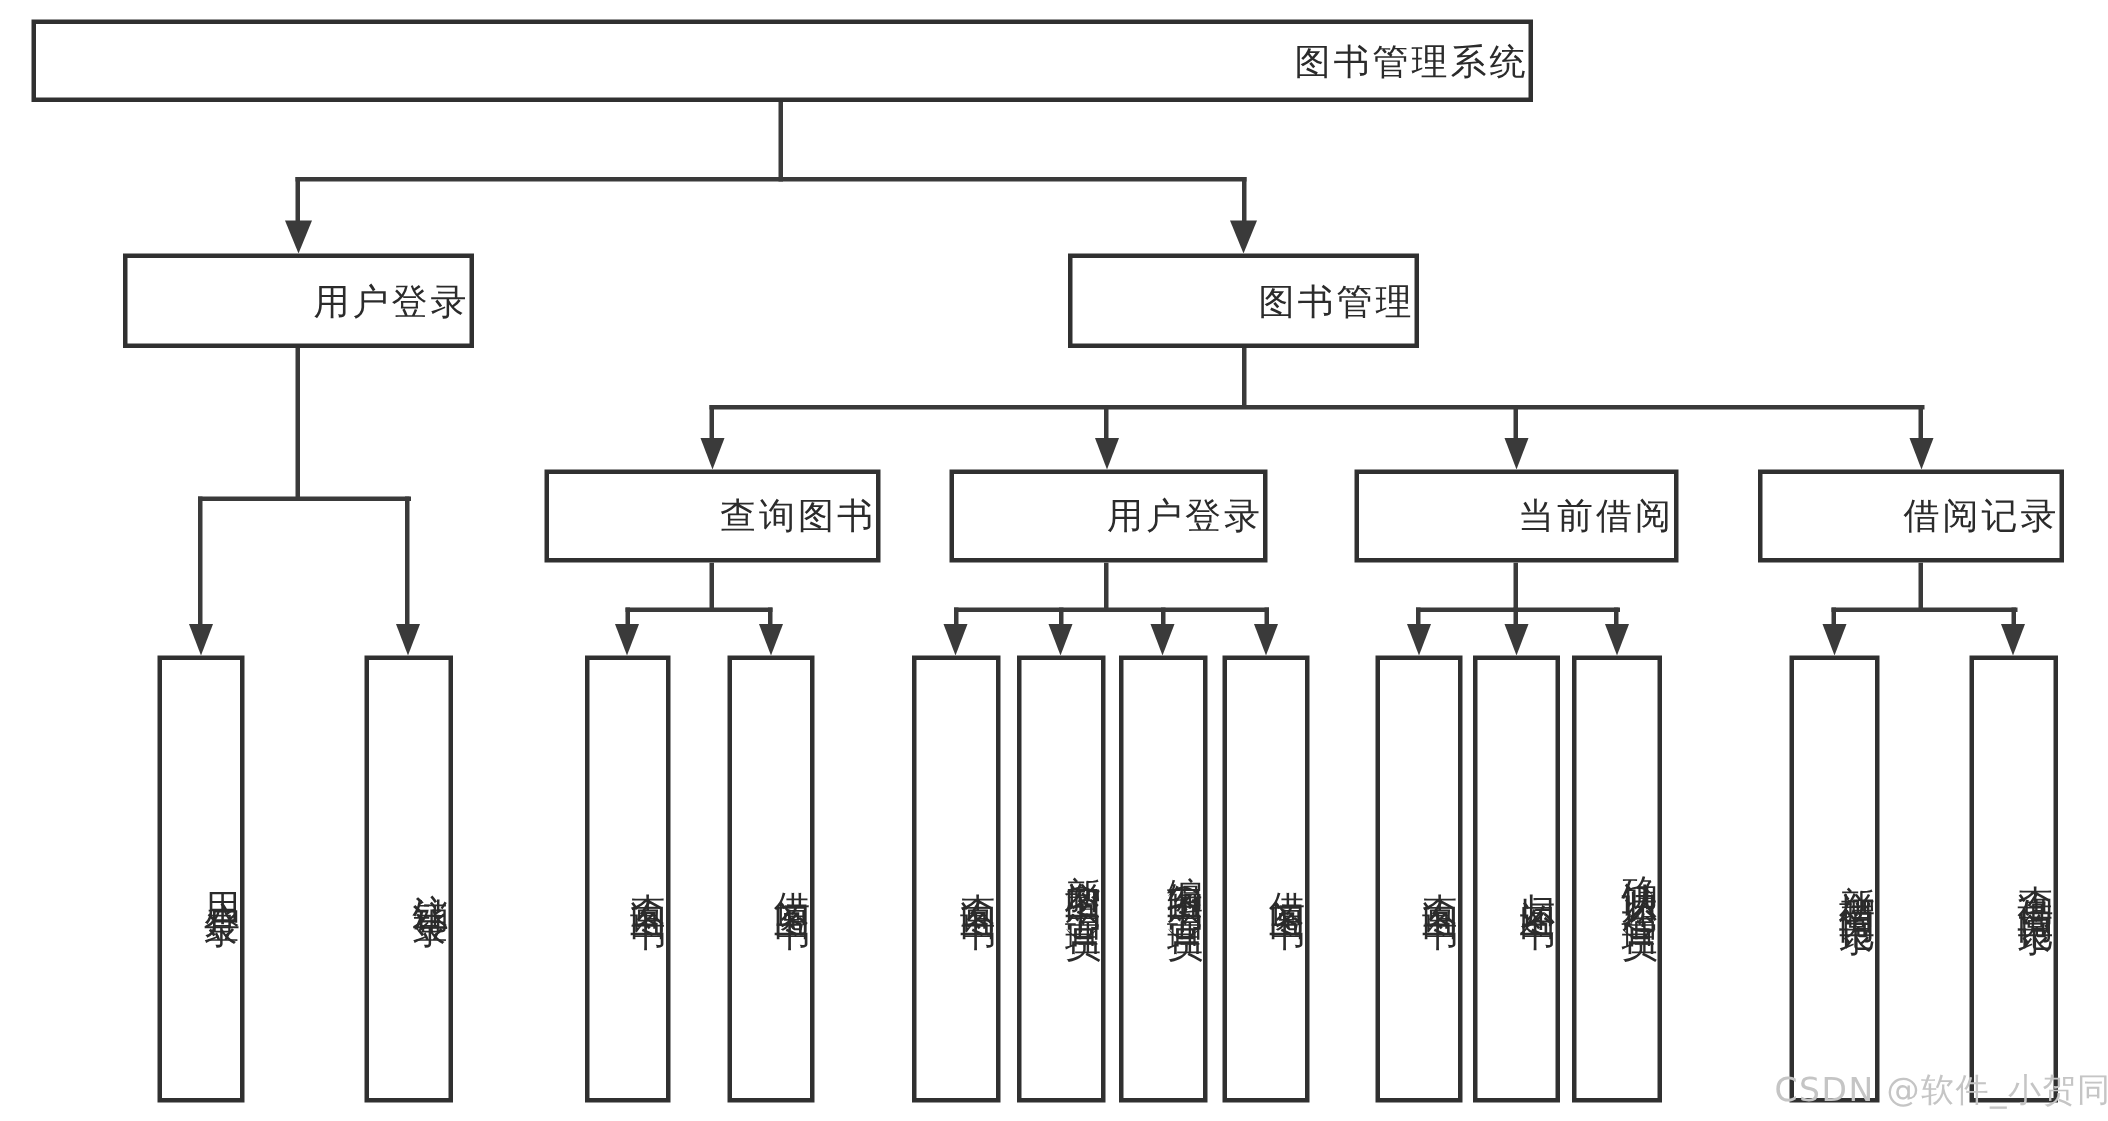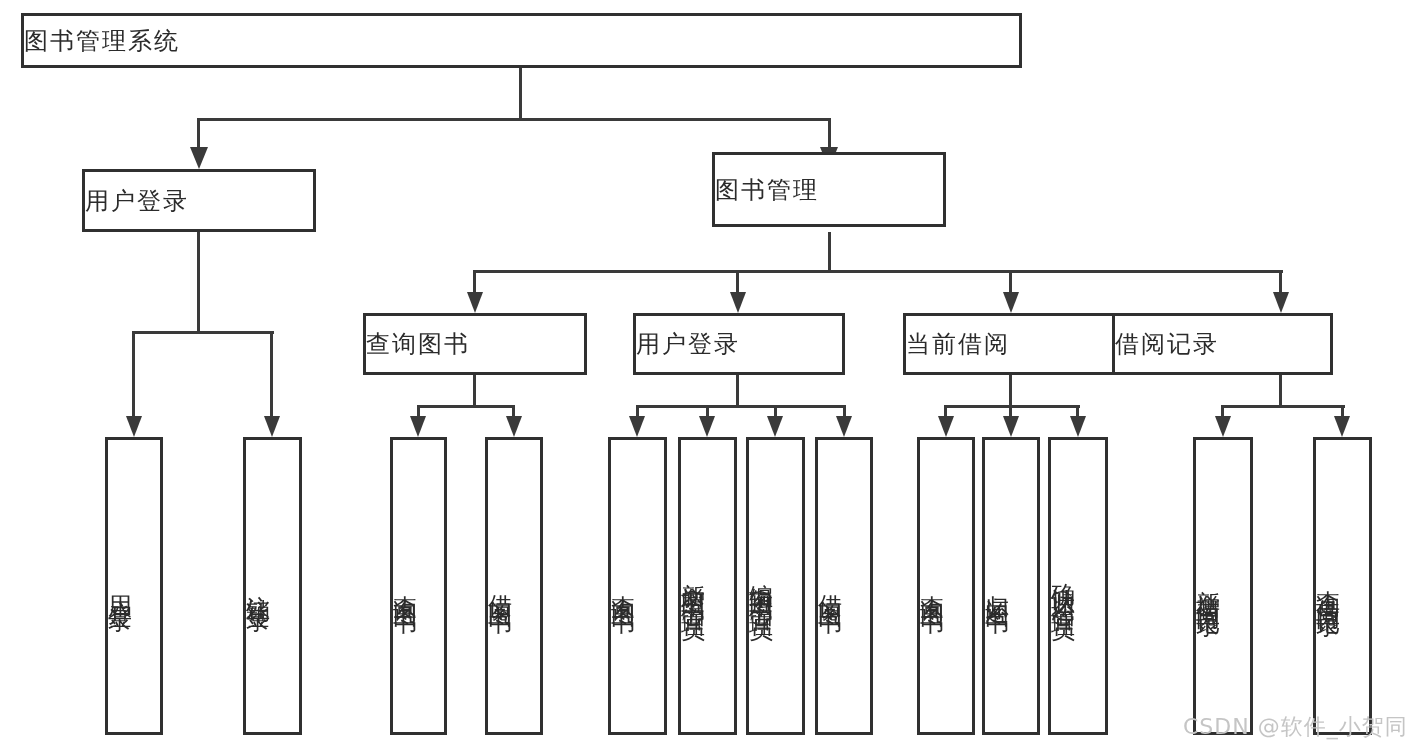--- a/index.html
+++ b/index.html
@@ -3,21 +3,21 @@
 <meta charset="utf-8">
 <style>
   html,body{margin:0;padding:0;}
   body{
     width:1405px;height:747px;position:relative;background:#ffffff;
     font-family:"DejaVu Sans","Liberation Sans",sans-serif;
     overflow:hidden;
   }
   .box{
     position:absolute;box-sizing:border-box;background:#ffffff;
-    border:3px solid #303030;display:flex;align-items:center;justify-content:flex-start;
+    border:3px solid #303030;display:flex;align-items:center;justify-content:flex-end;
     color:#2b2b2b;z-index:2;
   }
   .hbox .lbl{font-size:24px;letter-spacing:2px;white-space:nowrap;}
   .vbox .lbl{
     writing-mode:vertical-rl;text-orientation:mixed;
     font-size:24px;letter-spacing:5px;line-height:1;white-space:nowrap;
   }
   .ln{position:absolute;background:#3a3a3a;z-index:1;}
   .arr{
     position:absolute;width:0;height:0;z-index:1;
@@ -94,34 +94,34 @@
 <div class="arr" style="left:1215px;top:416px"></div>
 <div class="arr" style="left:1334px;top:416px"></div>
 
 <div class="box hbox" style="left:21px;top:13px;width:1001px;height:55px">
   <span class="lbl">图书管理系统</span>
 </div>
 
 <div class="box hbox" style="left:82px;top:169px;width:234px;height:63px">
   <span class="lbl">用户登录</span>
 </div>
-<div class="box hbox" style="left:712px;top:152px;width:234px;height:75px">
+<div class="box hbox" style="left:712px;top:169px;width:234px;height:63px">
   <span class="lbl">图书管理</span>
 </div>
 
 <div class="box hbox" style="left:363px;top:313px;width:224px;height:62px">
   <span class="lbl">查询图书</span>
 </div>
 <div class="box hbox" style="left:633px;top:313px;width:212px;height:62px">
   <span class="lbl">用户登录</span>
 </div>
 <div class="box hbox" style="left:903px;top:313px;width:216px;height:62px">
   <span class="lbl">当前借阅</span>
 </div>
-<div class="box hbox" style="left:1112px;top:313px;width:221px;height:62px">
+<div class="box hbox" style="left:1172px;top:313px;width:204px;height:62px">
   <span class="lbl">借阅记录</span>
 </div>
 
 <div class="box vbox" style="left:105px;top:437px;width:58px;height:298px">
   <span class="lbl">用户登录</span>
 </div>
 <div class="box vbox" style="left:243px;top:437px;width:59px;height:298px">
   <span class="lbl">注销登录</span>
 </div>
 

